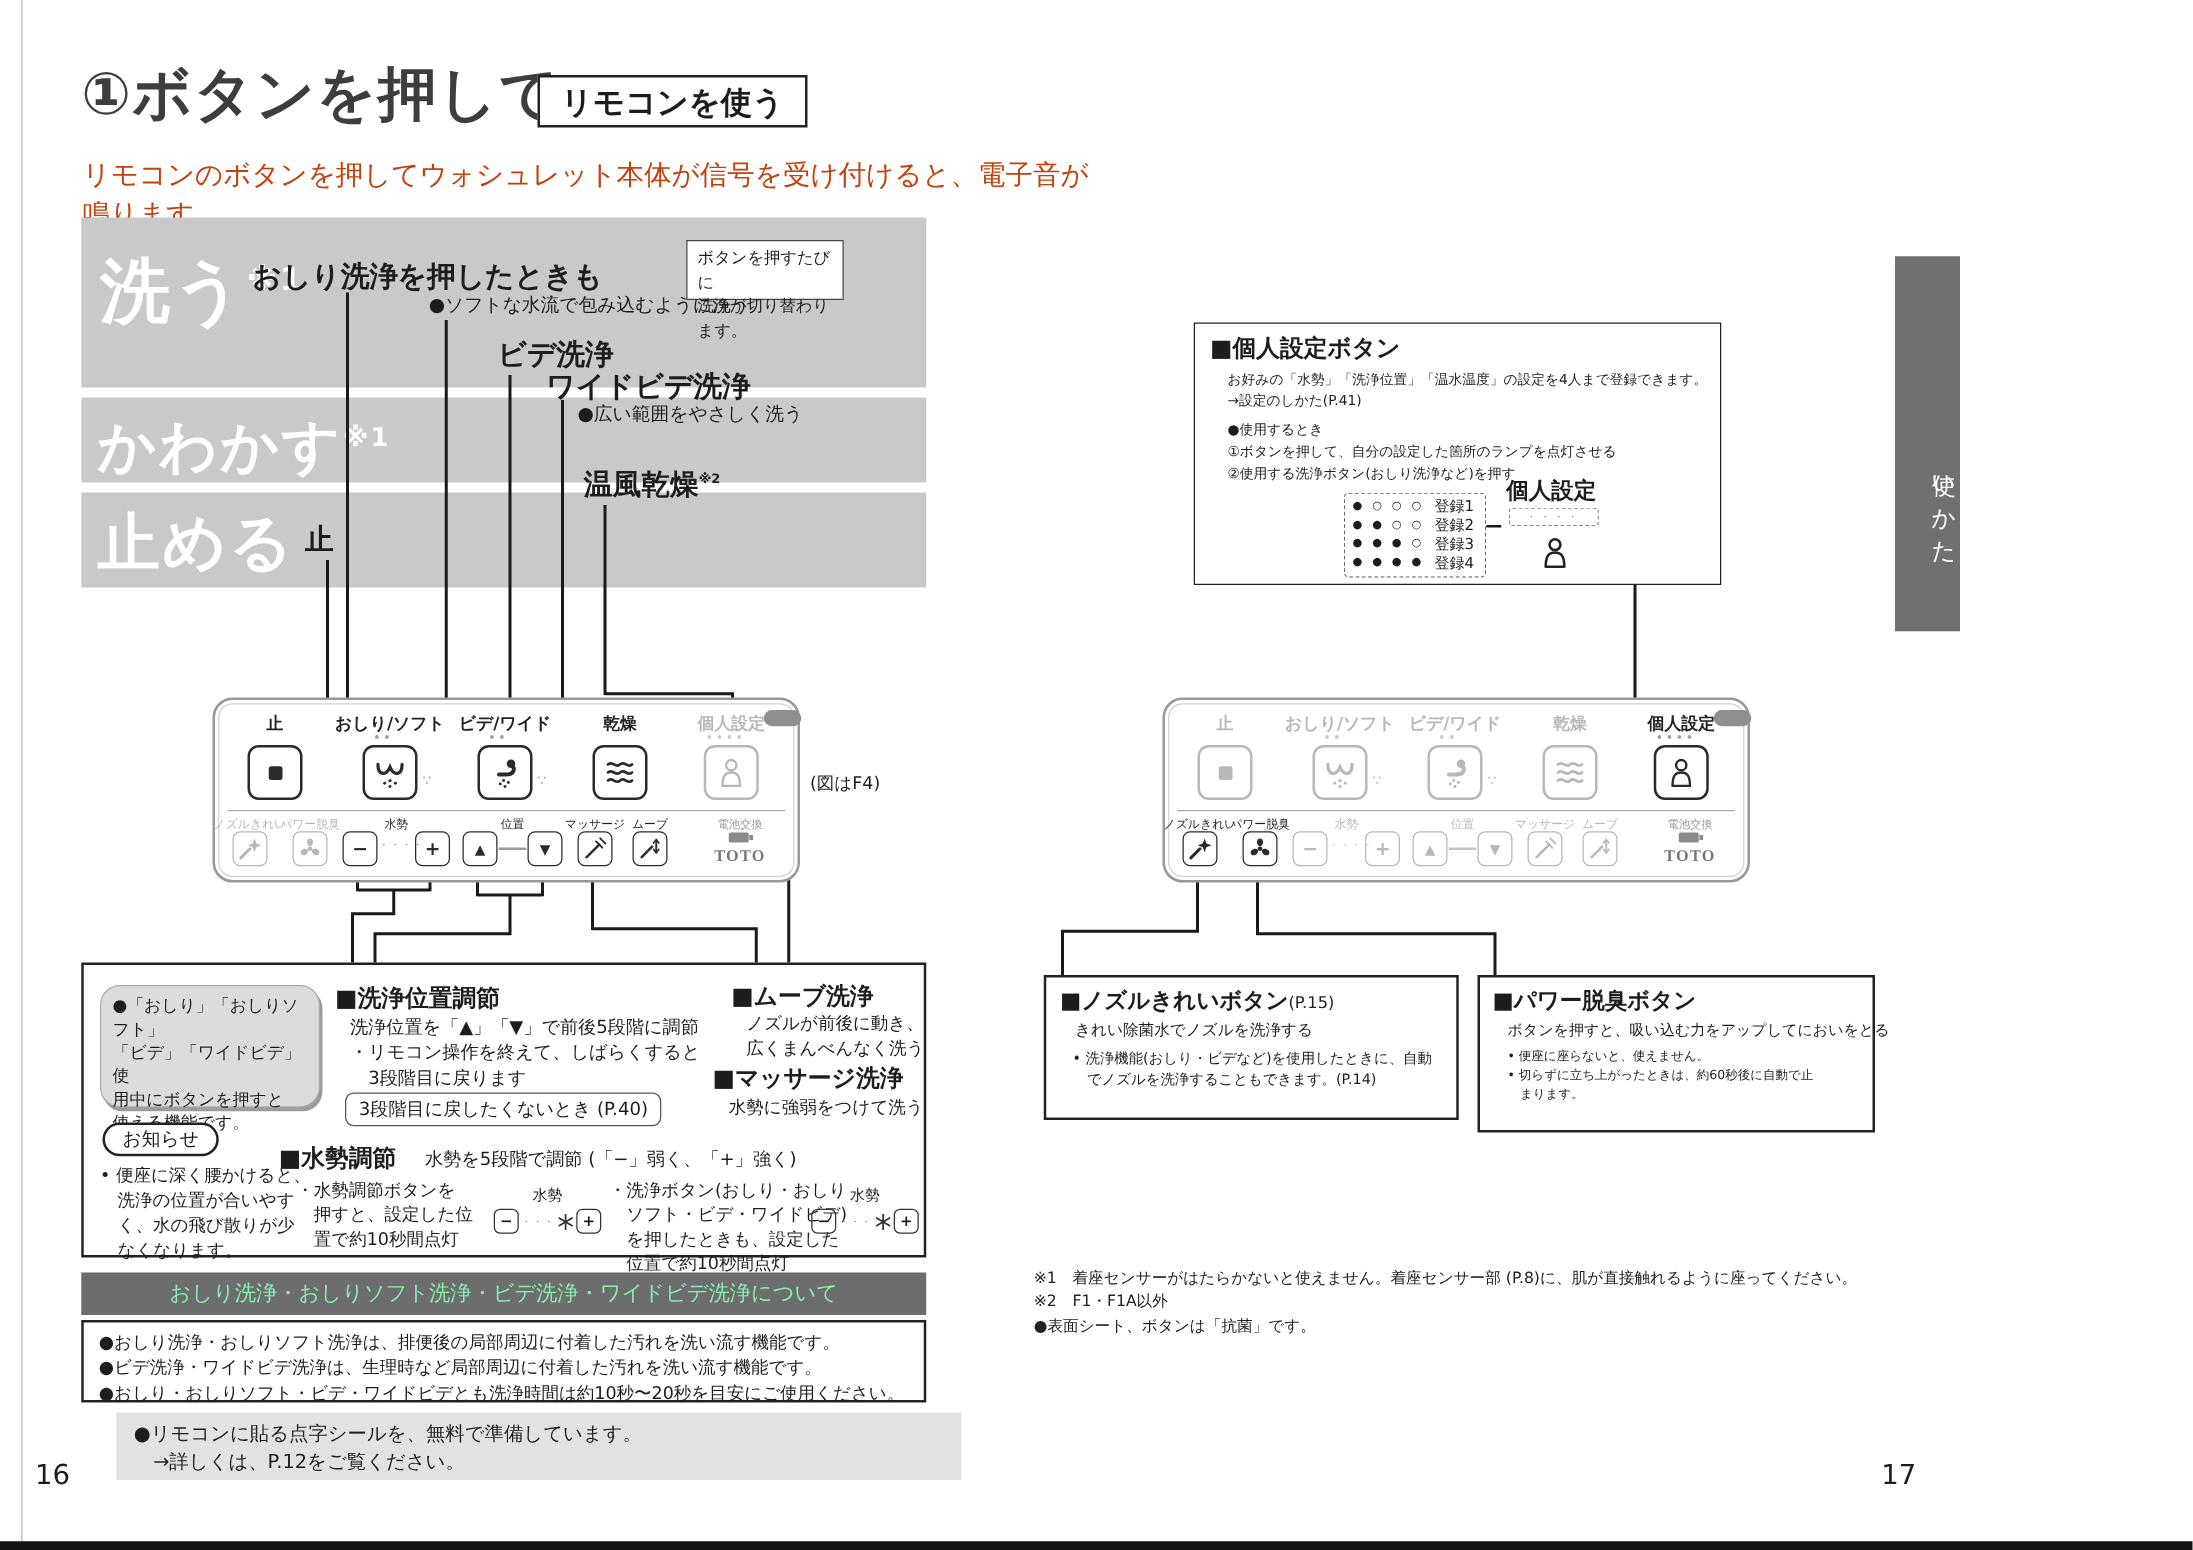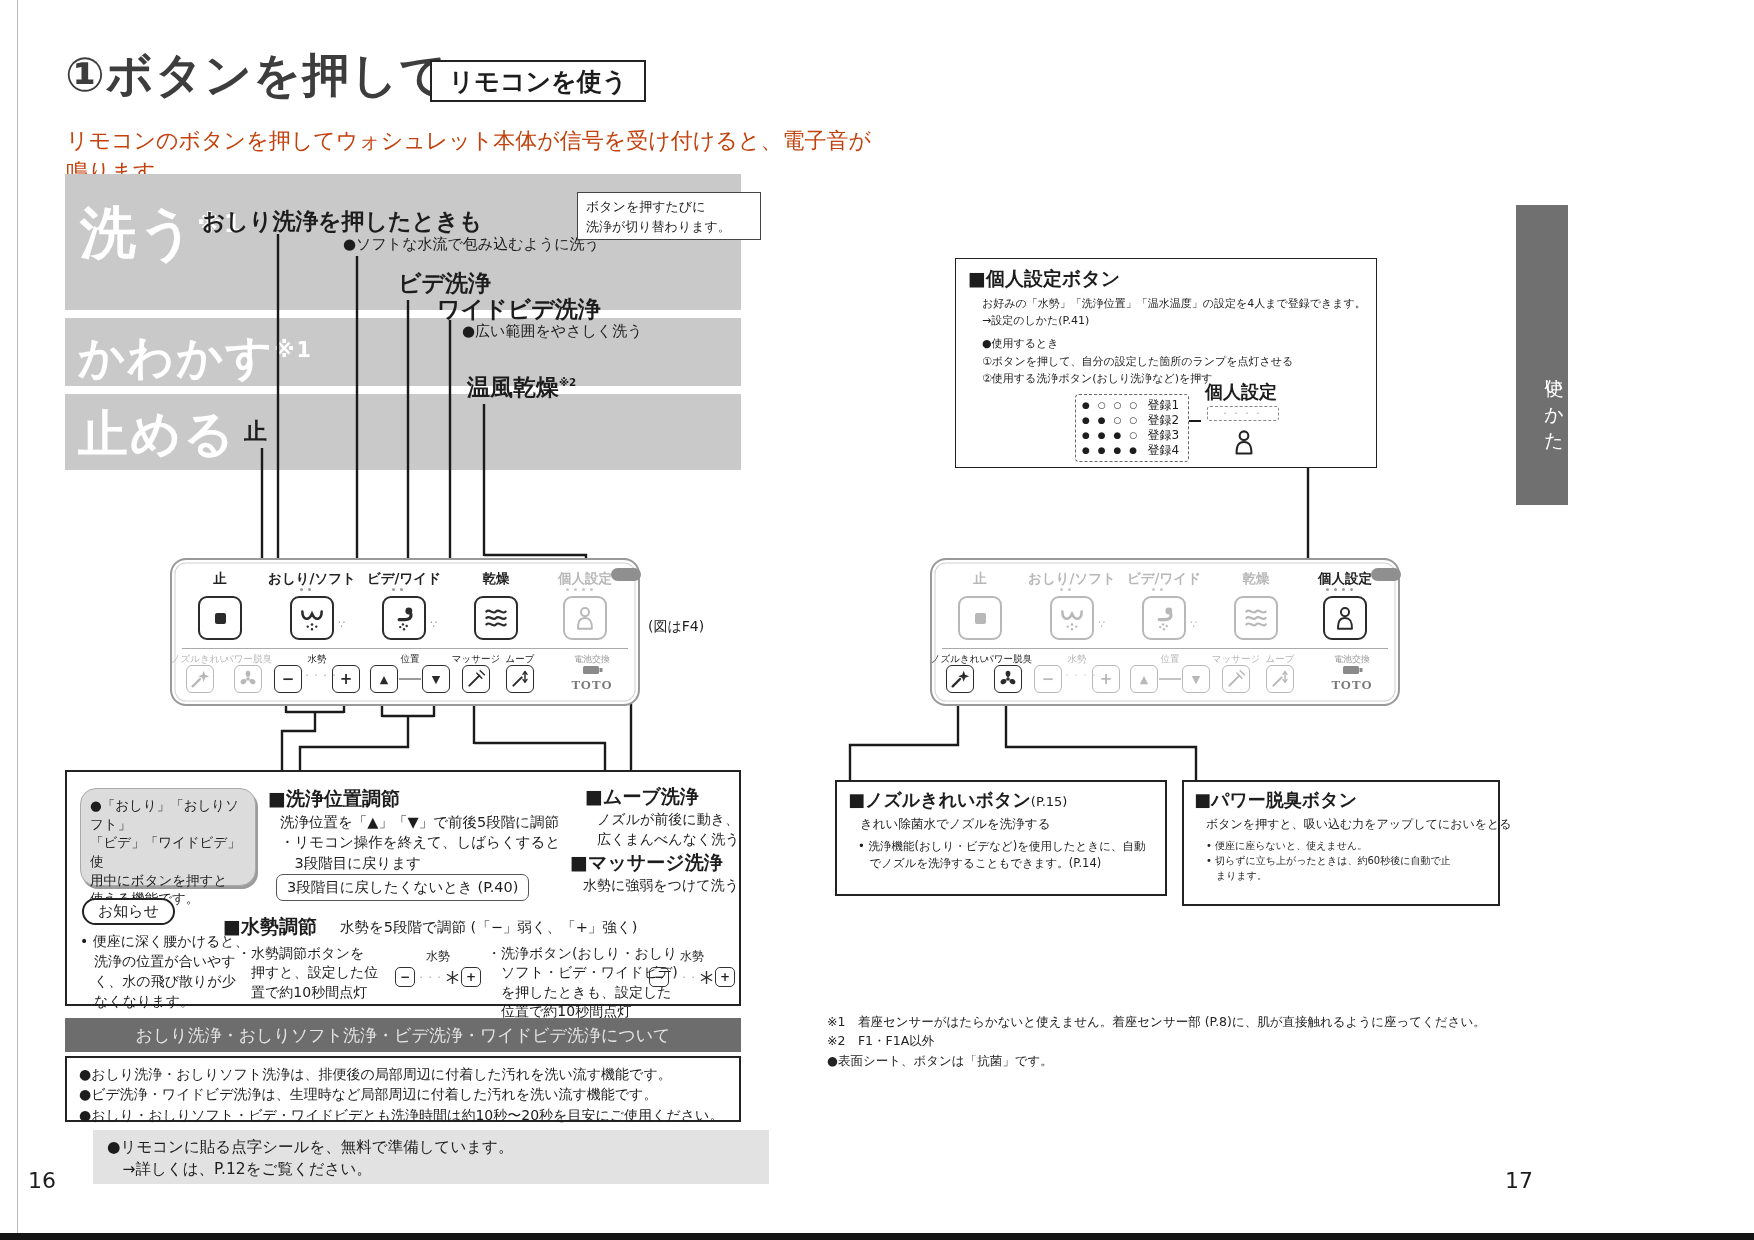--- a/index.html
+++ b/index.html
@@ -8,21 +8,21 @@
   .abs{position:absolute;}
   .pre{white-space:pre-line;}
   .b{font-weight:700;}
   
   .banner{position:absolute;left:65px;width:676px;background:#c9c9c9;}
   .banner-word{color:#fff;font-weight:800;letter-spacing:2px;}
   .sup{font-size:0.45em;vertical-align:super;font-weight:700;}
   
   .frame{position:absolute;border:2px solid #222;background:#fff;box-sizing:border-box;}
   .graybox{position:absolute;background:#e2e2e2;box-sizing:border-box;margin-left:28px;}
-  .bar{position:absolute;background:#6d6d6d;color:#e5e5e5;text-align:center;}
+  .bar{position:absolute;background:#6d6d6d;color:#86efac;text-align:center;}
   
   svg.wires{position:absolute;left:0;top:0;pointer-events:none;}
   svg.wires path{fill:none;stroke:#1a1a1a;stroke-width:2.4;}
   
   .remote{position:absolute;width:466px;height:144px;background:#fff;border:2px solid #999;
           border-radius:16px;box-shadow:inset 0 0 0 2.5px #fff, inset 0 0 0 3.5px #d2d2d2;}
   .notch{position:absolute;top:8px;right:-3px;width:30px;height:13px;background:#8f8f8f;border-radius:7px;}
   .divider{position:absolute;top:88px;left:10px;right:10px;height:1px;background:#aaa;}
   .tlabel{position:absolute;top:10px;width:90px;text-align:center;font-size:13.5px;font-weight:700;color:#222;}
   .tbtn{position:absolute;top:36px;width:44px;height:44px;border:2.2px solid #2b2b2b;border-radius:9px;
@@ -73,21 +73,21 @@
 <div class="abs banner-word" style="left:80px;top:196px;font-size:56px"><span>洗う</span><span class="sup">※1</span></div>
 <div class="abs banner-word" style="left:78px;top:327px;font-size:46px"><span>かわかす</span><span class="sup">※1</span></div>
 <div class="abs banner-word" style="left:78px;top:401px;font-size:50px">止める</div>
 
 <div class="abs b" style="left:202px;top:206px;font-size:23px">おしり洗浄</div>
 <div class="abs b" style="left:318px;top:206px;font-size:23px">を押したときも</div>
 <div class="abs" style="left:343px;top:235px;font-size:15px">●ソフトな水流で包み込むように洗う</div>
 <div class="abs b" style="left:398px;top:268px;font-size:23px">ビデ洗浄</div>
 <div class="abs b" style="left:437px;top:294px;font-size:23px">ワイドビデ洗浄</div>
 <div class="abs" style="left:462px;top:322px;font-size:15px">●広い範囲をやさしく洗う</div>
-<div class="frame pre" style="left:577px;top:192px;width:184px;height:48px;border-width:1.5px;font-size:13px;line-height:1.5;padding:4px 8px;border-color:#444">ボタンを押すたびに
+<div class="frame pre" style="left:549px;top:192px;width:126px;height:48px;border-width:1.5px;font-size:13px;line-height:1.5;padding:4px 8px;border-color:#444">ボタンを押すたびに
 洗浄が切り替わります。</div>
 <div class="abs b" style="left:467px;top:372px;font-size:23px"><span>温風乾燥</span><span class="sup">※2</span></div>
 <div class="abs b" style="left:244px;top:416px;font-size:23px">止</div>
 
 <svg class="wires" width="1754" height="1240">
   <path d="M262 448 V613 H240"></path>
   <path d="M278 234 V581"></path>
   <path d="M357 256 V581"></path>
   <path d="M278 580 H383 V613 H334"></path>
   <path d="M408 300 V571"></path>

